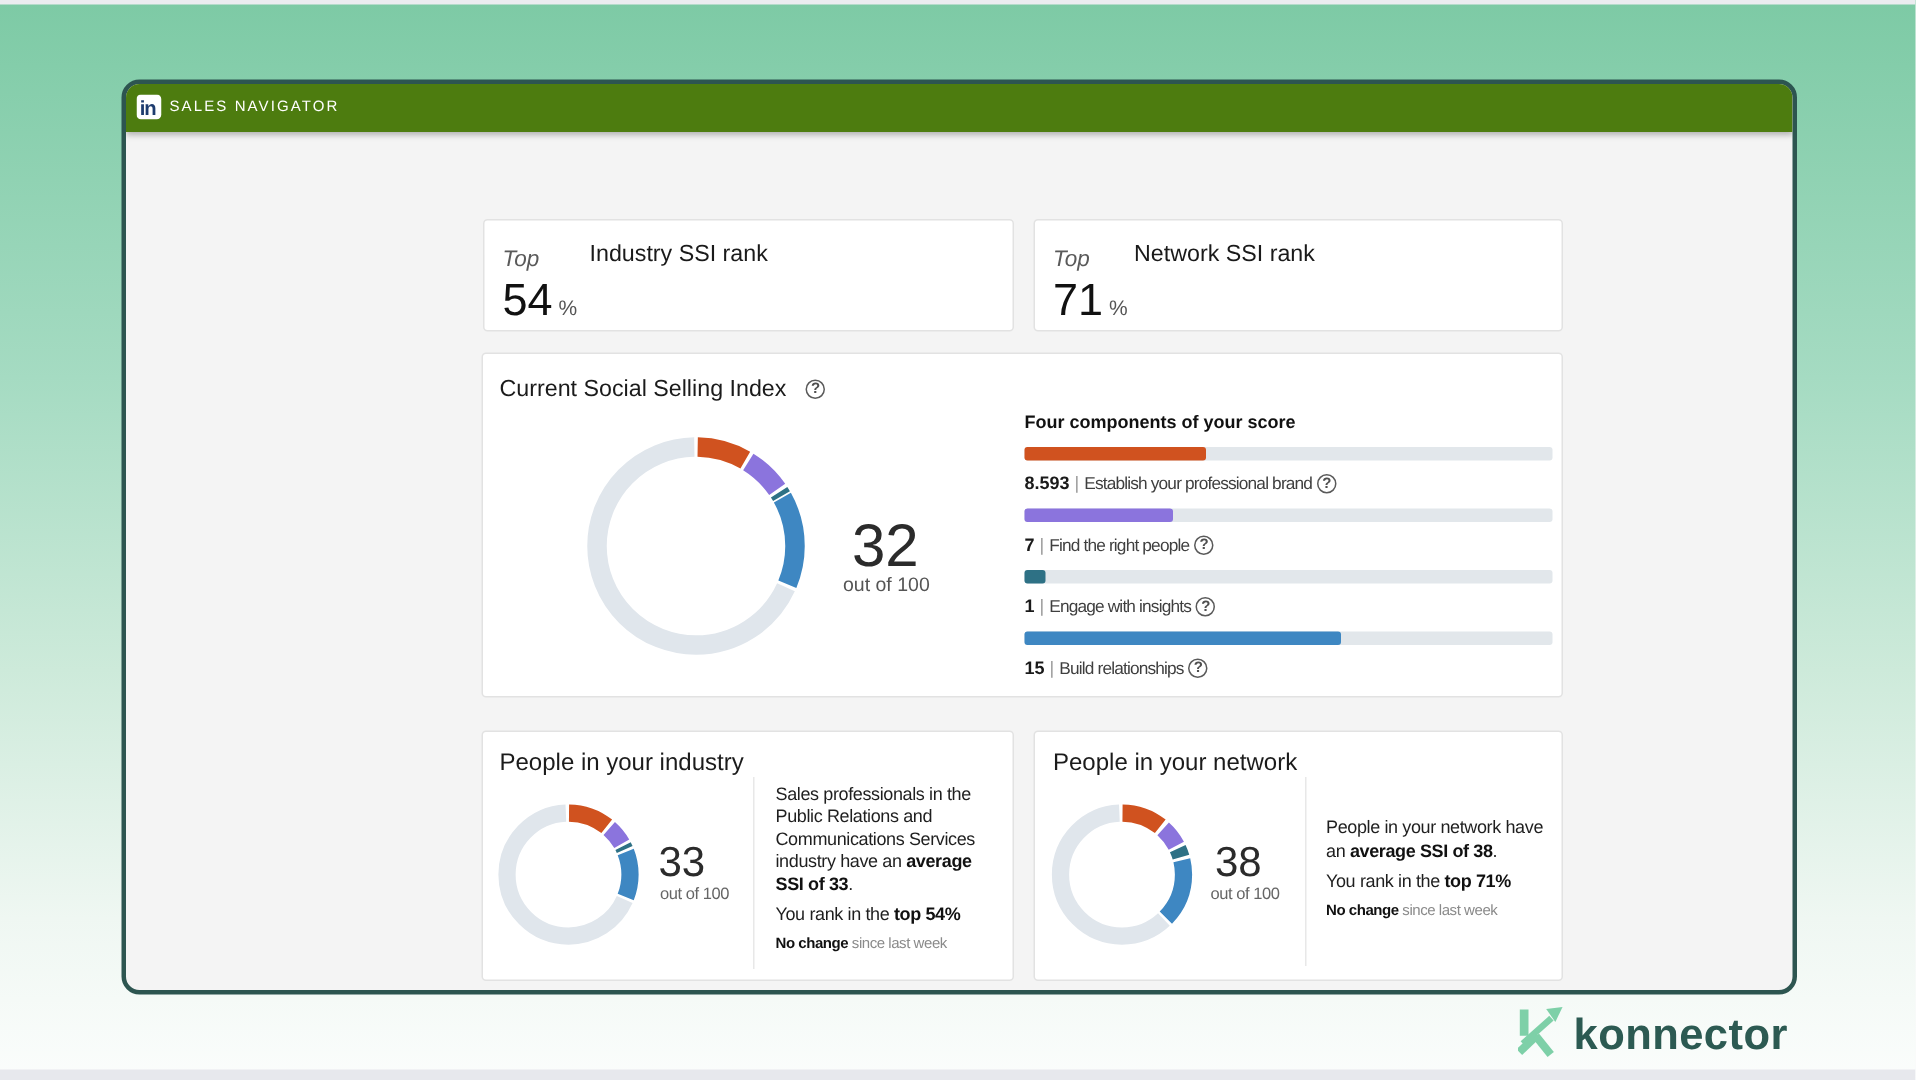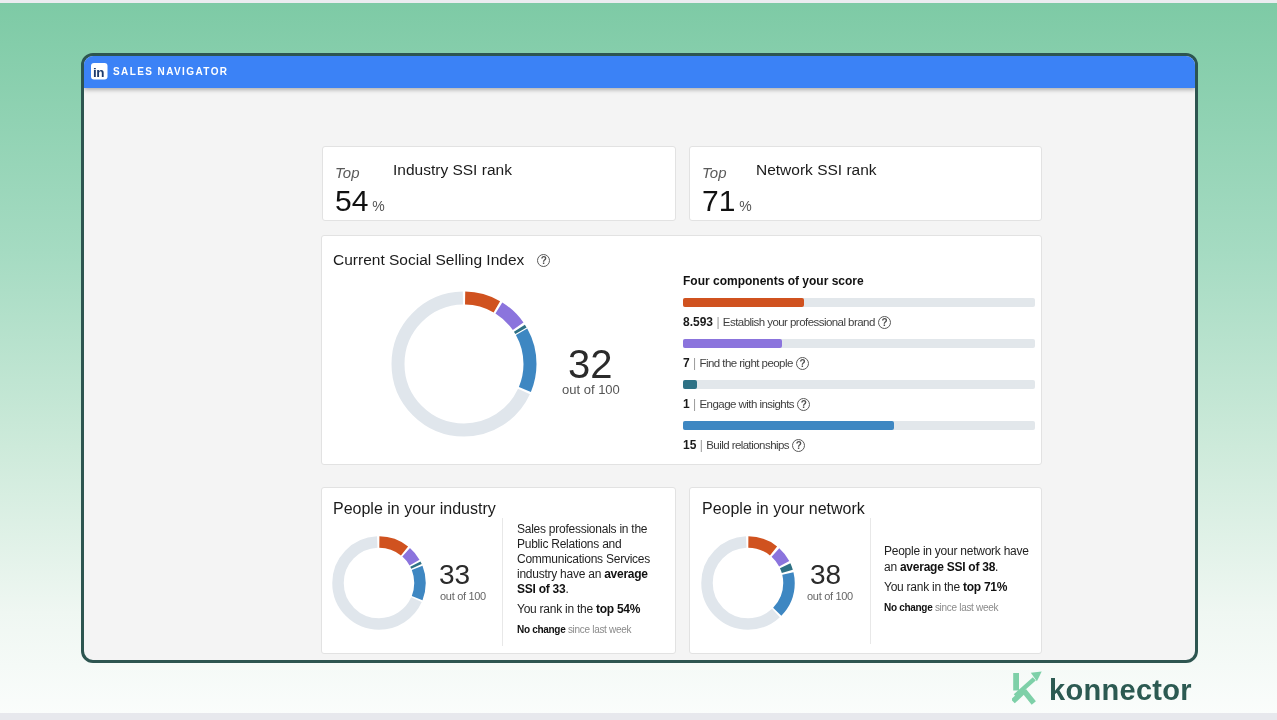--- a/index.html
+++ b/index.html
@@ -4,24 +4,24 @@
 <style>
   html,body{margin:0;padding:0;}
   body{width:1277px;height:720px;overflow:hidden;position:relative;
        font-family:"Liberation Sans",sans-serif;
        background:linear-gradient(180deg,#7dcaa5 0%,#a5dbc2 35%,#cdeada 62%,#eff7f2 85%,#fbfdfc 100%);}
   .topstrip{position:absolute;left:0;top:0;width:1277px;height:3px;background:#ebecf0;}
   .botstrip{position:absolute;left:0;top:713px;width:1277px;height:7px;background:#e7e8ed;}
   .card{position:absolute;left:81px;top:53px;width:1117px;height:610px;
         box-sizing:border-box;border:3px solid #2d5550;border-radius:12px;
         background:#f4f4f4;overflow:hidden;}
-  .hdr{position:absolute;left:0;top:0;width:100%;height:32px;background:#3b82f6;
+  .hdr{position:absolute;left:0;top:0;width:100%;height:32px;background:#4d7c0f;
        box-shadow:0 2px 4px rgba(0,0,0,0.28);}
   .hdrtxt{position:absolute;left:29px;top:0;height:44px;line-height:32px;color:#fff;
-          font-size:10px;font-weight:bold;letter-spacing:1.4px;}
+          font-size:10px;font-weight:normal;letter-spacing:1.4px;}
   .h1{position:absolute;left:242px;top:54px;font-size:17px;font-weight:400;color:#1b1b1b;-webkit-text-stroke:0.3px #1b1b1b;}
   .box{position:absolute;background:#fff;border:1px solid #e2e2e2;border-radius:3px;box-sizing:border-box;}
   .toplbl{position:absolute;font-style:italic;font-size:15px;color:#5a5a5a;}
   .bignum{position:absolute;font-size:30px;color:#111;}
   .pct{font-size:14px;color:#555;}
   .ssilbl{position:absolute;font-size:15.5px;color:#1a1a1a;}
   .boxtitle{position:absolute;font-size:15.5px;color:#1b1b1b;}
   .qicon{display:inline-block;width:11px;height:11px;border:1.6px solid #5a5a5a;border-radius:50%;
          color:#4f4f4f;font-size:10px;font-weight:bold;text-align:center;line-height:11.5px;
          vertical-align:middle;}

